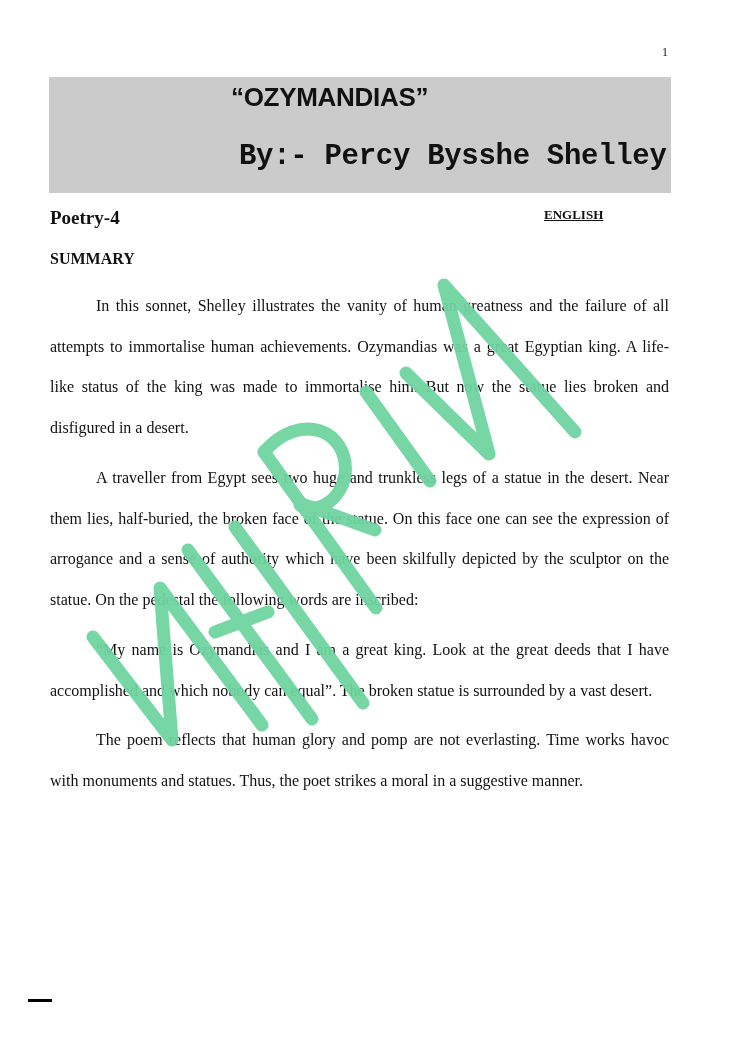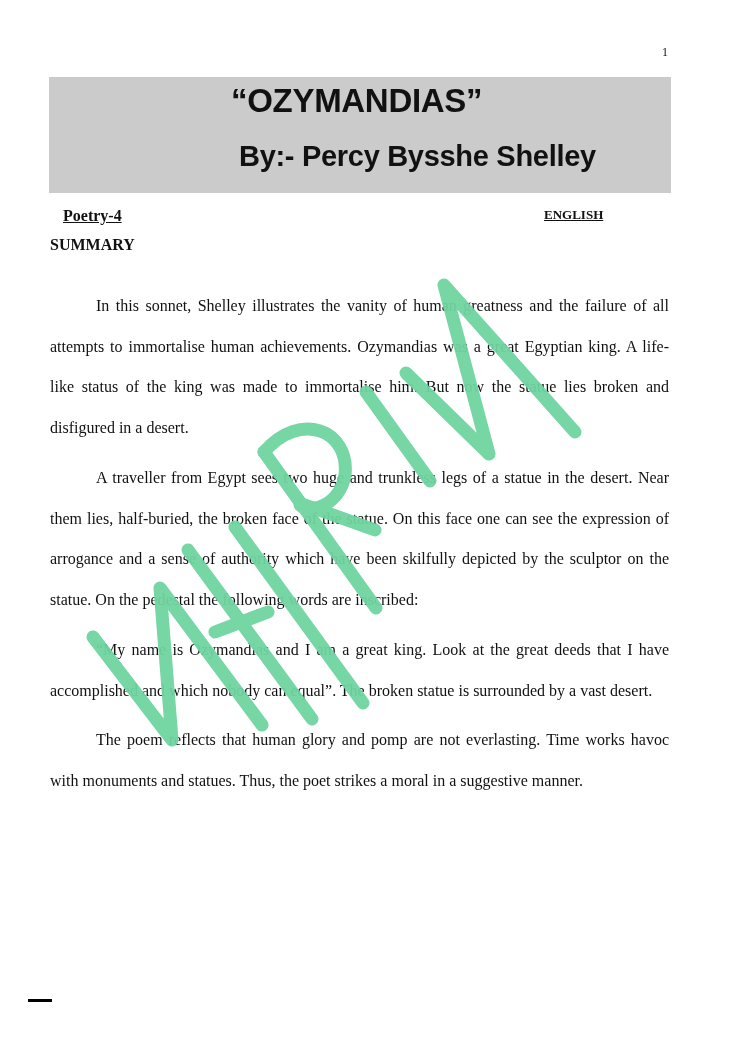--- a/index.html
+++ b/index.html
@@ -13,37 +13,37 @@
     position: absolute; right: 76px; top: 45px;
     font-size: 12px; font-family: "Liberation Serif", serif;
   }
   .title-box {
     position: absolute; left: 49px; top: 77px; width: 622px; height: 116px;
     background: #cbcbcb;
   }
   .title-main {
     position: absolute; left: 231px; top: 82px;
     font-family: "Liberation Sans", sans-serif; font-weight: bold;
-    font-size: 33px; letter-spacing: -0.3px;
+    font-size: 26px; letter-spacing: -0.3px;
   }
   .title-author {
     position: absolute; left: 239px; top: 140px;
-    font-family: Liberation Sans, sans-serif; font-weight: bold;
+    font-family: Liberation Mono, monospace; font-weight: bold;
     font-size: 29px; letter-spacing: -0.3px;
   }
   .meta-left {
-    position: absolute; left: 63px; top: 207px; font-weight: bold;
-    font-size: 16px; text-decoration: underline;
+    position: absolute; left: 50px; top: 207px; font-weight: bold;
+    font-size: 19px; 
   }
   .meta-right {
     position: absolute; left: 544px; top: 207px; font-weight: bold;
     font-size: 13px; text-decoration: underline;
   }
   .section-heading {
-    position: absolute; left: 50px; top: 236px; font-weight: bold; font-size: 16px;
+    position: absolute; left: 50px; top: 250px; font-weight: bold; font-size: 16px;
   }
   .body-text {
     position: absolute; left: 50px; width: 619px;
     font-size: 16px; line-height: 40.5px; text-align: justify;
     text-indent: 46px; margin: 0;
   }
   .p1 { top: 286px; }
   .p2 { top: 458px; }
   .p3 { top: 630px; }
   .p4 { top: 720px; }

